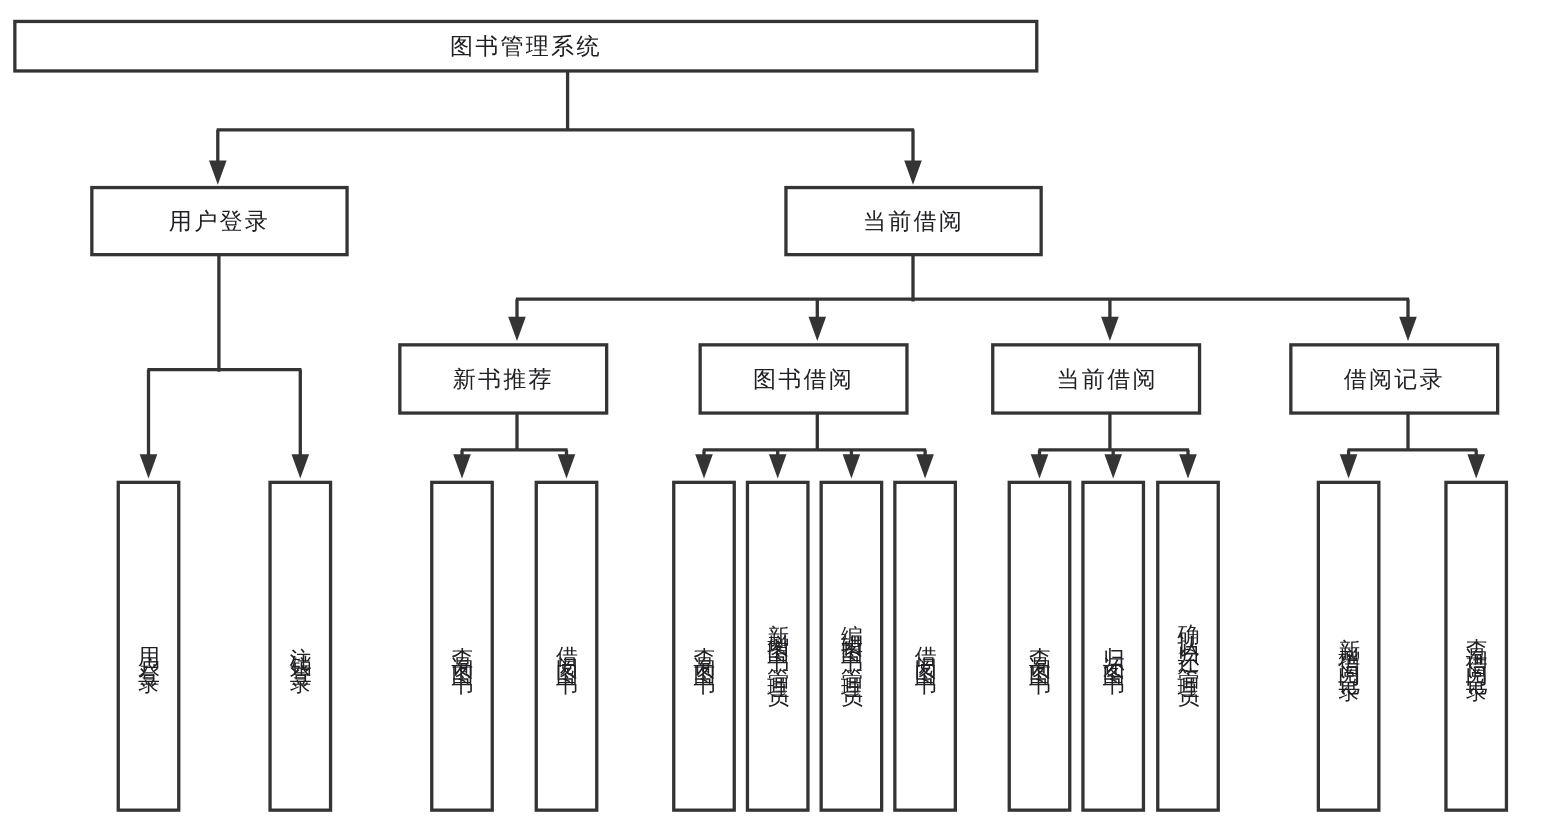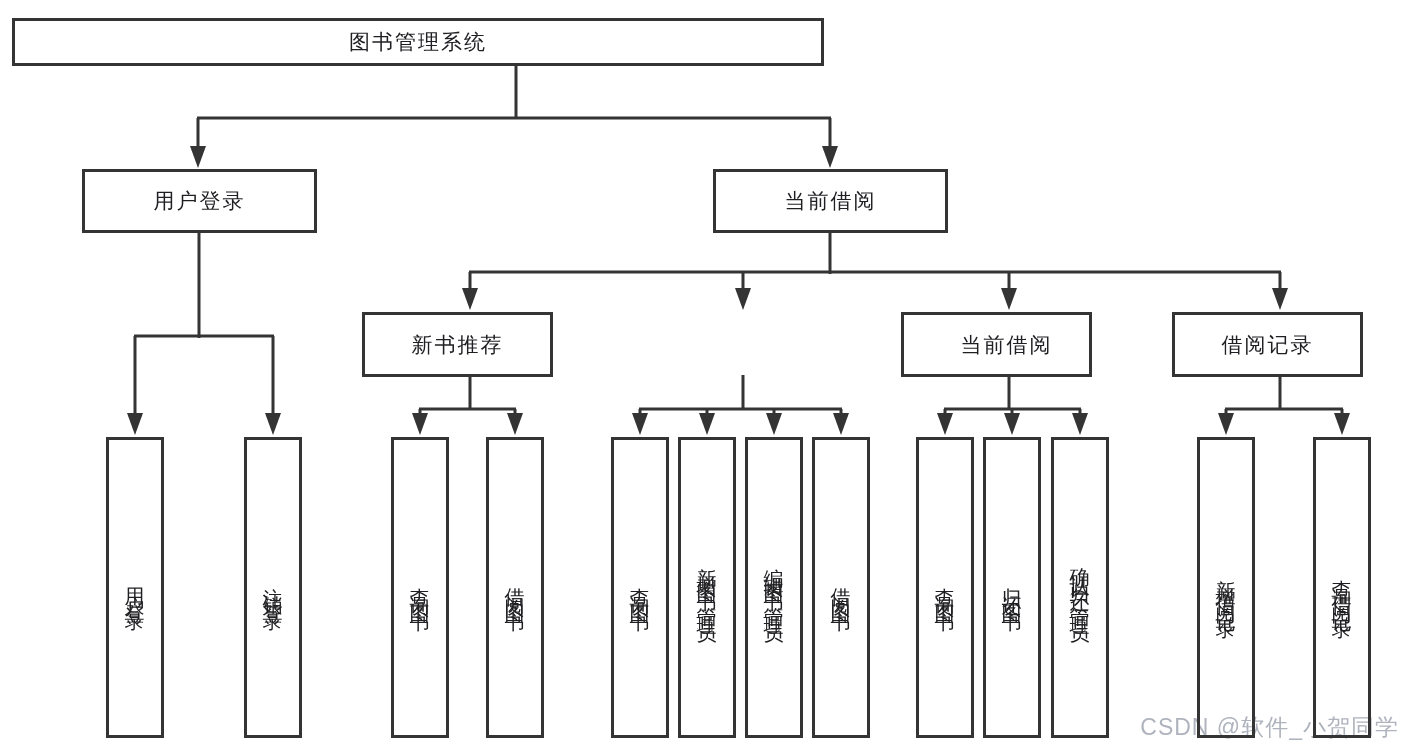--- a/index.html
+++ b/index.html
@@ -5,21 +5,21 @@
   html,body{margin:0;padding:0;background:#fff;}
   .canvas{
     position:relative;width:1405px;height:747px;background:#ffffff;overflow:hidden;
     font-family:"Liberation Sans","DejaVu Sans",sans-serif;color:#202024;
   }
   svg.wires{position:absolute;left:0;top:0;}
   .box{
     position:absolute;box-sizing:border-box;border:3px solid #343434;
     display:flex;align-items:center;justify-content:center;background:transparent;
   }
-  .root{left:12px;top:18px;width:812px;height:48px;}
+  .root{left:12px;top:18px;width:932px;height:48px;}
   .lvl2{top:169px;width:235px;height:64px;}
   .grp{top:312px;width:191px;height:65px;}
   .leaf{top:437px;width:58px;height:301px;}
   .label{font-size:21px;letter-spacing:2px;white-space:nowrap;}
   .vtext{
     writing-mode:vertical-rl;text-orientation:mixed;
     font-size:20px;letter-spacing:8px;line-height:1.3;
   }
   .watermark{
     position:absolute;top:712px;right:6px;font-size:23px;letter-spacing:1px;
@@ -79,35 +79,37 @@
     <polygon fill="#343434" points="699,413 715,413 707,435"></polygon>
     <polygon fill="#343434" points="766,413 782,413 774,435"></polygon>
     <polygon fill="#343434" points="833,413 849,413 841,435"></polygon>
     <polygon fill="#343434" points="937,413 953,413 945,435"></polygon>
     <polygon fill="#343434" points="1004,413 1020,413 1012,435"></polygon>
     <polygon fill="#343434" points="1072,413 1088,413 1080,435"></polygon>
     <polygon fill="#343434" points="1218,413 1234,413 1226,435"></polygon>
     <polygon fill="#343434" points="1334,413 1350,413 1342,435"></polygon>
   </svg>
 
-  <div class="watermark">CSDN @软件_小贺同学</div>
 
   <div class="box root">
     <span class="label">图书管理系统</span>
   </div>
 
   <div class="box lvl2" style="left:82px;">
     <span class="label">用户登录</span>
   </div>
   <div class="box lvl2" style="left:713px;">
     <span class="label">当前借阅</span>
   </div>
 
   <div class="box grp" style="left:362px;">
     <span class="label">新书推荐</span>
+  </div>
+  <div class="box grp" style="left:635px;">
+    <span class="label">图书借阅</span>
   </div>
   <div class="box grp" style="left:901px;padding-left:20px;">
     <span class="label">当前借阅</span>
   </div>
   <div class="box grp" style="left:1172px;">
     <span class="label">借阅记录</span>
   </div>
 
   <div class="box leaf" style="left:106px;">
     <span class="vtext">用户登录</span>

